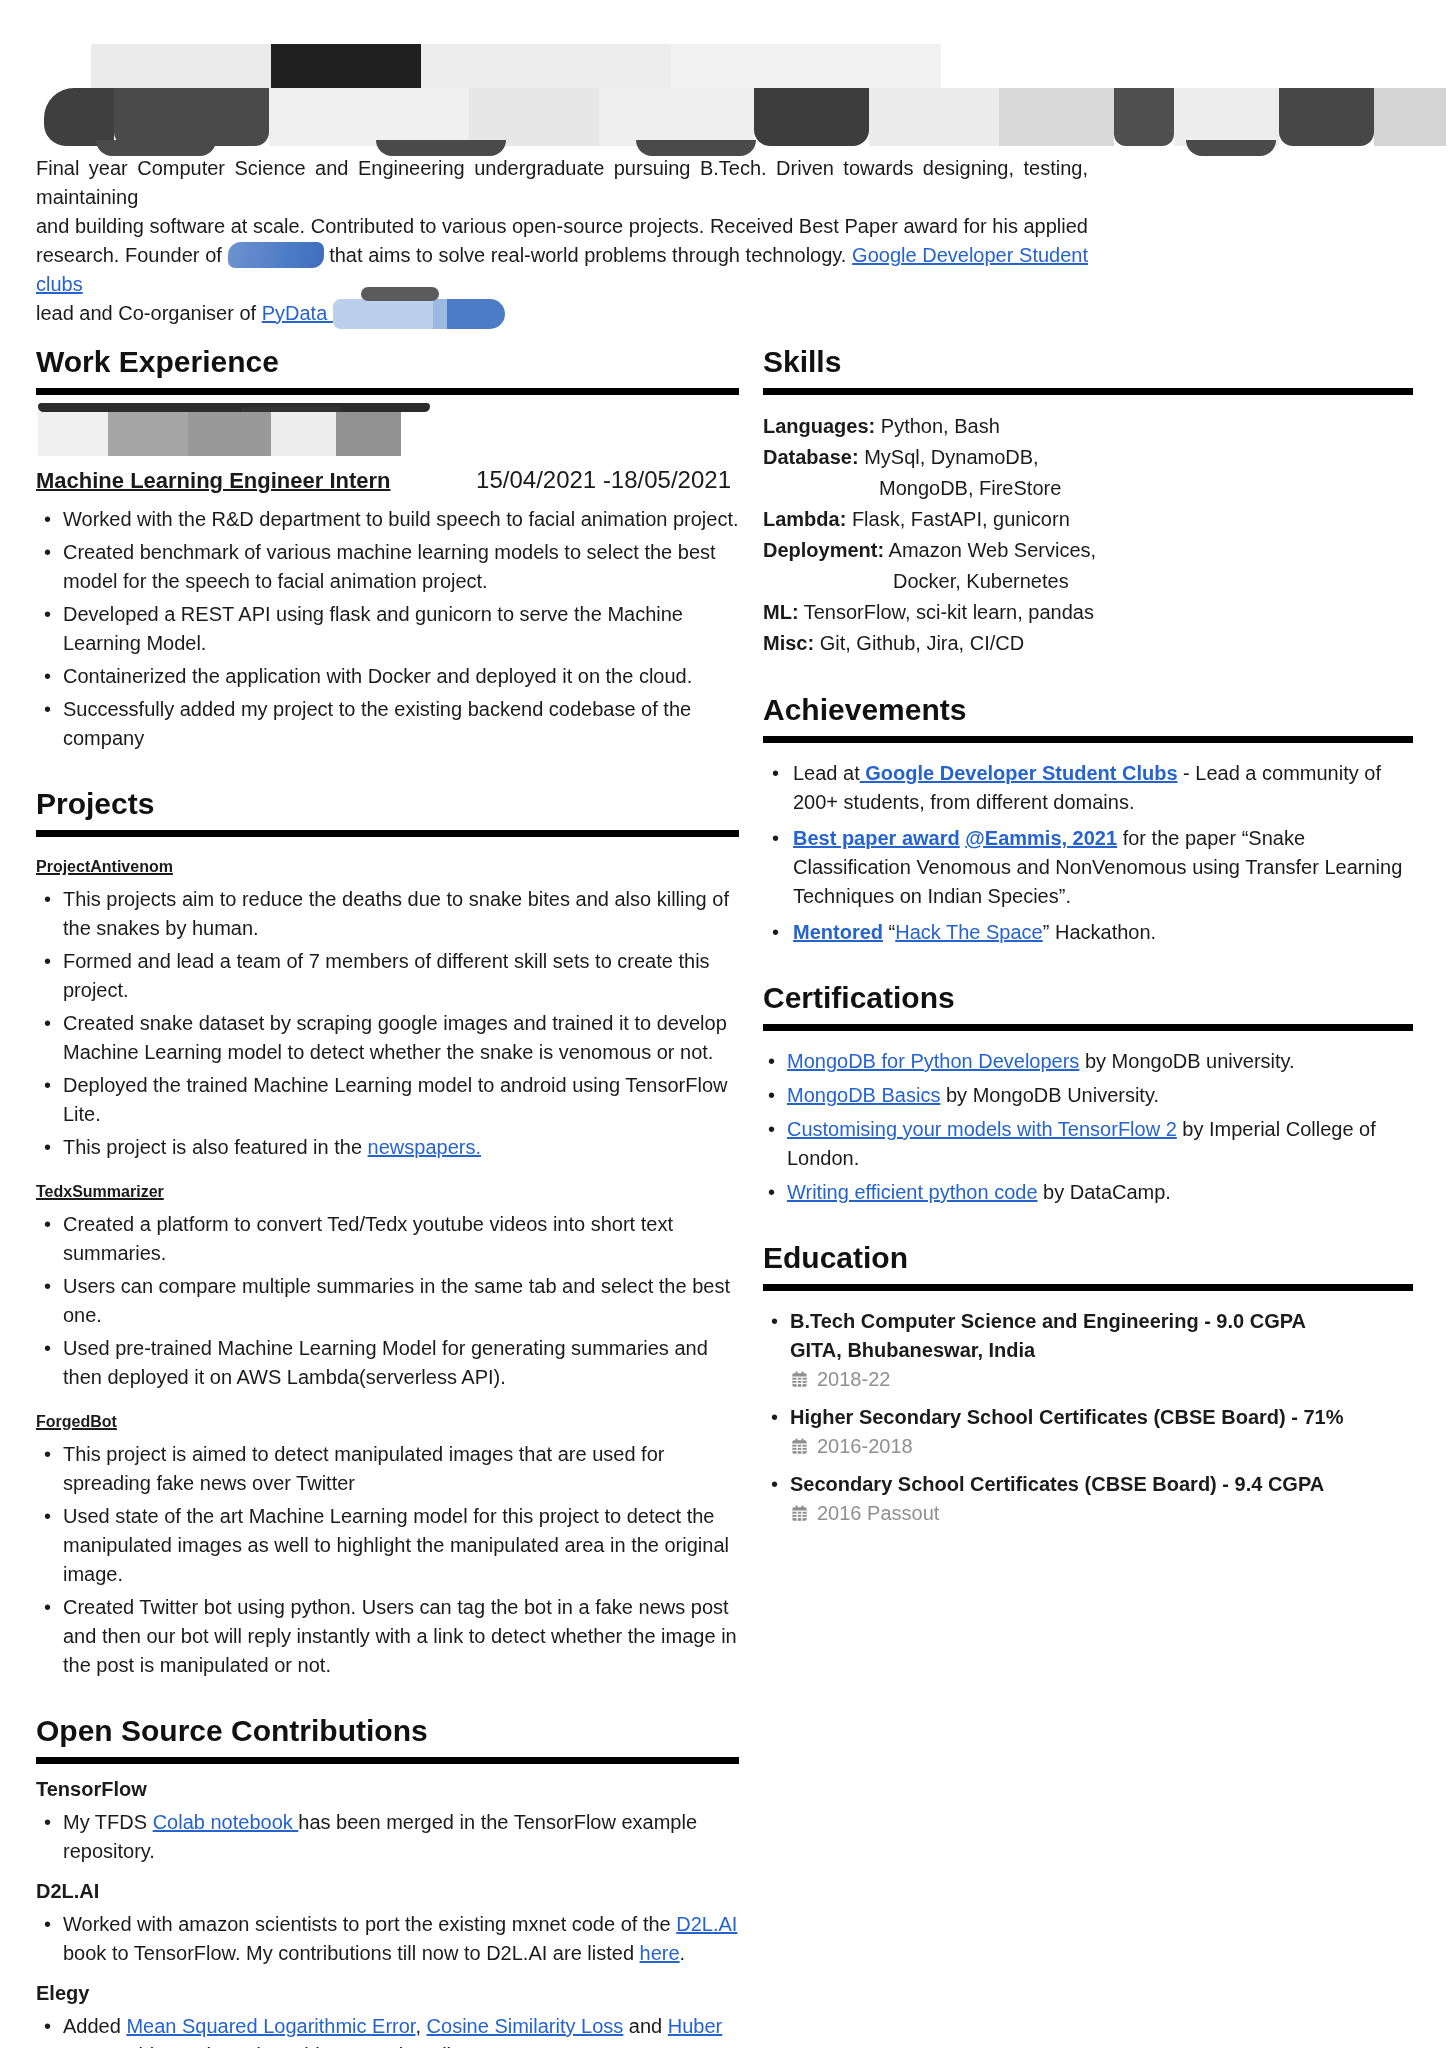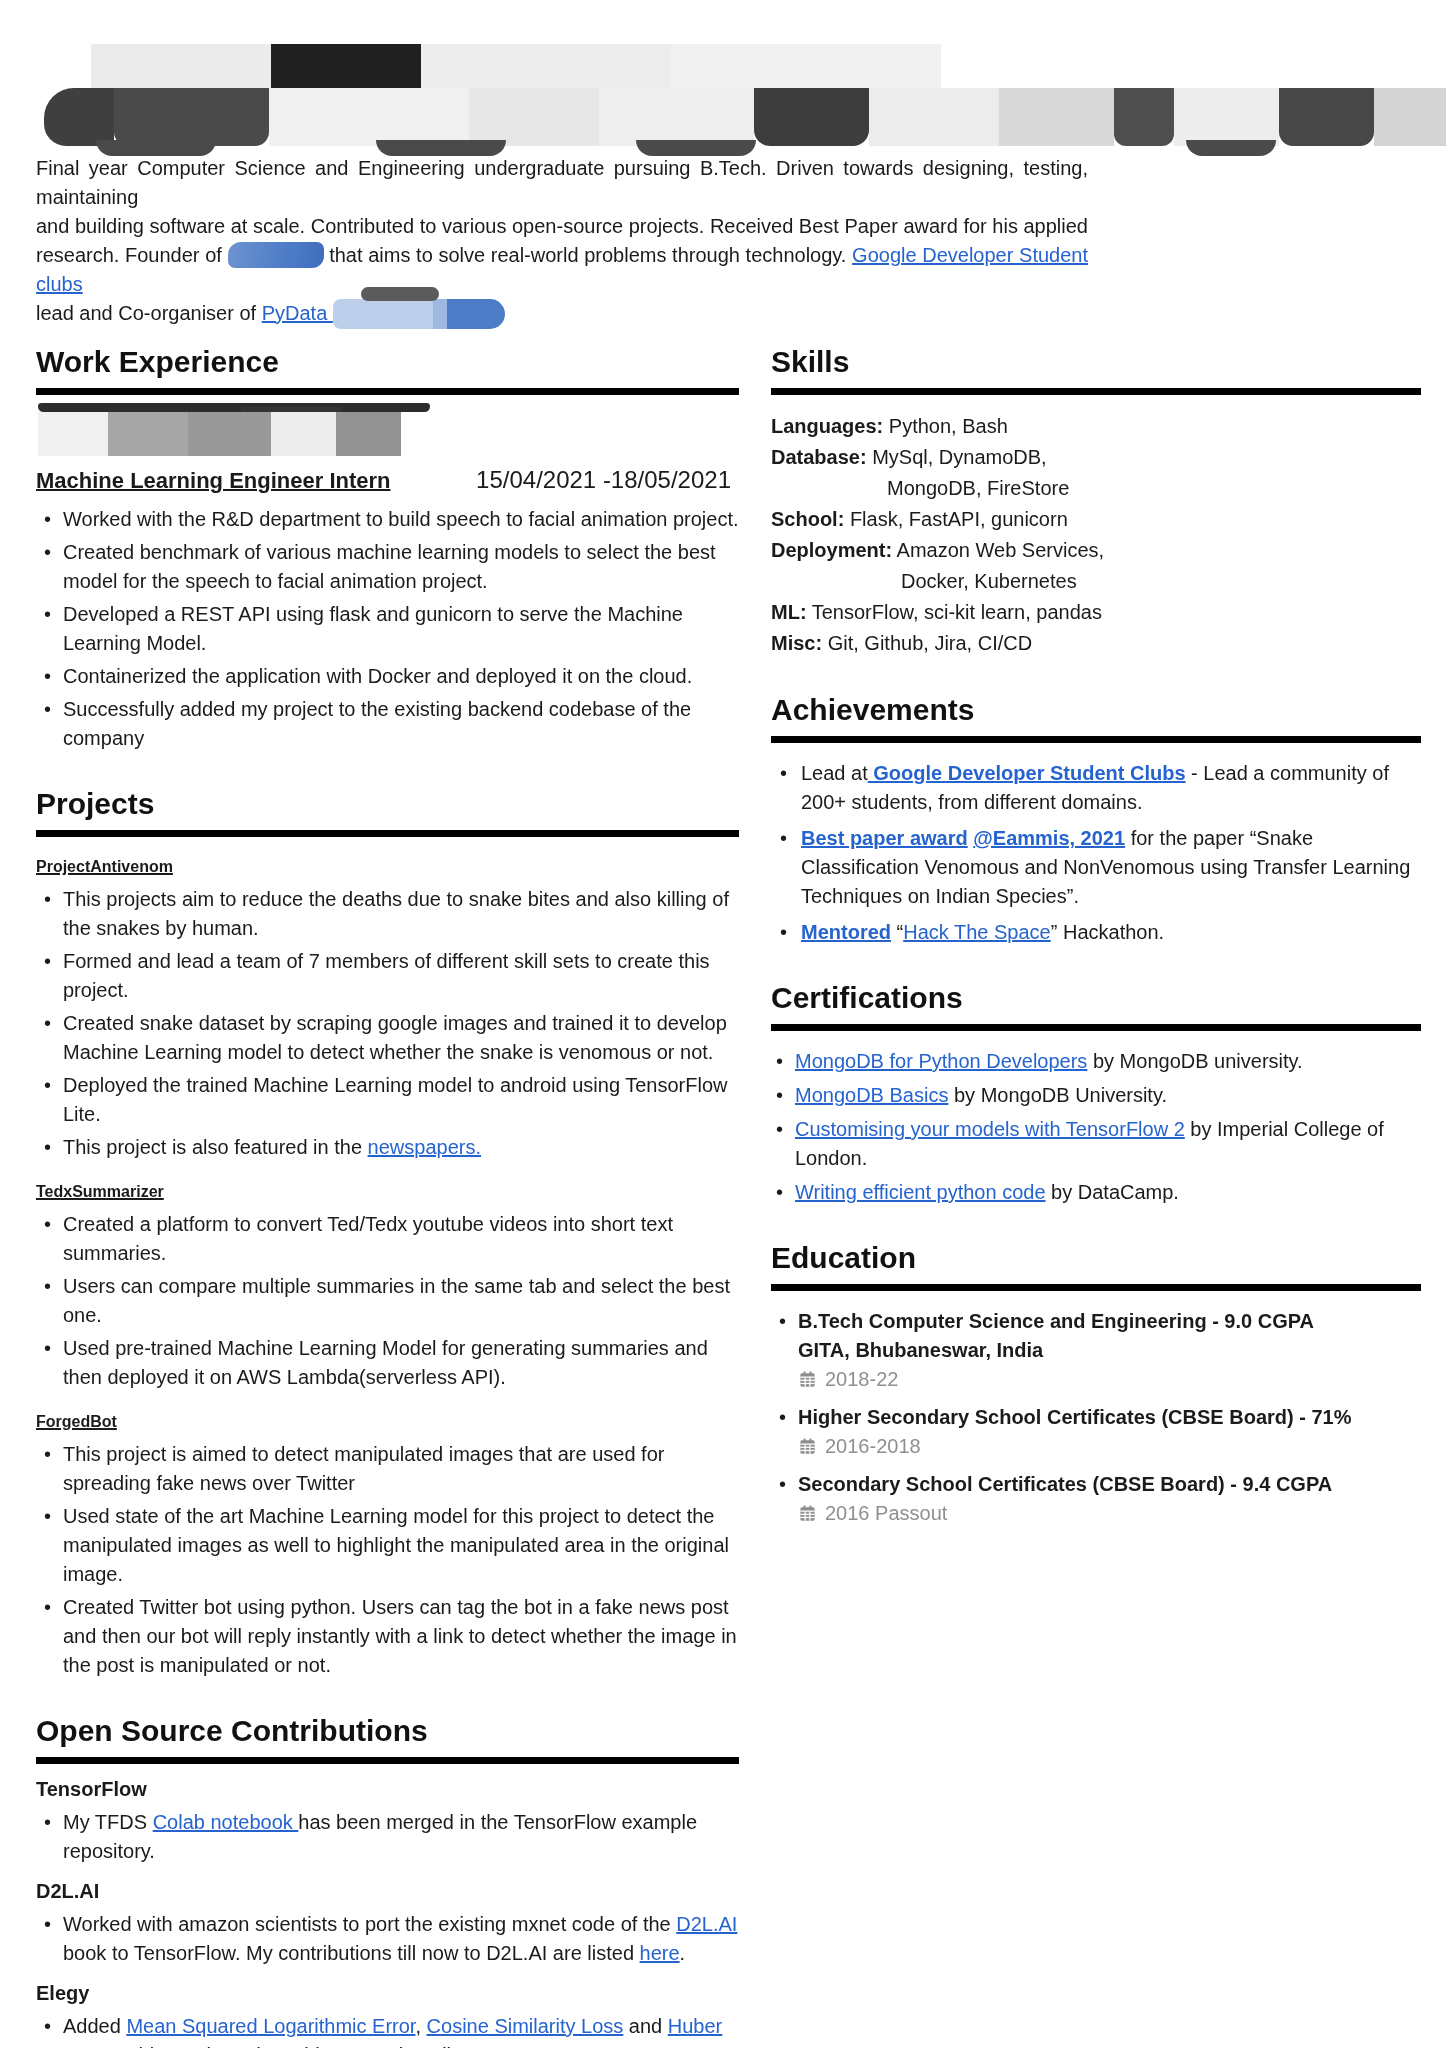--- a/index.html
+++ b/index.html
@@ -48,21 +48,21 @@
     border-radius:13px 7px 12px 7px;}
   .redact-blue2{display:inline-block;width:172px;height:30px;vertical-align:-9px;position:relative;
     background:linear-gradient(90deg,#bccfeb 0 58%,#9db9e2 58% 66%,#4d7cc7 66% 100%);
     border-radius:8px 15px 15px 8px;}
   .redact-blue2::before{content:"";position:absolute;left:28px;top:-12px;width:78px;height:14px;
     background:#5b5b5b;border-radius:8px;}
 
   
   .cols{display:flex;align-items:flex-start;}
   .col-left{width:703px;flex:none;}
-  .col-right{width:650px;flex:none;margin-left:32px;}
+  .col-right{width:650px;flex:none;margin-left:24px;}
   section{margin-bottom:34px;}
   h2{font-size:30px;line-height:34px;margin:0;font-weight:bold;color:#111;}
   .rule{height:7px;background:#000;margin:9px 0 0;}
   h3{font-size:16px;line-height:28px;margin:0 0 4px;font-weight:bold;text-decoration:underline;text-decoration-thickness:2px;}
   h4{font-size:20px;line-height:26px;margin:0 0 6px;font-weight:bold;}
 
   ul{margin:0;padding:0;list-style:none;}
   li{position:relative;padding-left:27px;margin-bottom:3px;}
   li::before{content:"•";position:absolute;left:8px;top:0;}
 
@@ -235,21 +235,21 @@
 
     <div class="col-right">
 
       <section>
         <h2>Skills</h2>
         <div class="rule"></div>
         <div class="skill-lines">
           <div class="skline"><span class="b">Languages:</span> <span>Python, Bash</span></div>
           <div class="skline"><span class="b">Database:</span> <span>MySql, DynamoDB,</span></div>
           <div class="skline ind1"><span>MongoDB, FireStore</span></div>
-          <div class="skline"><span class="b">School:</span> <span>Flask, FastAPI, gunicorn</span></div>
+          <div class="skline"><span class="b">Lambda:</span> <span>Flask, FastAPI, gunicorn</span></div>
           <div class="skline"><span class="b">Deployment:</span> <span>Amazon Web Services,</span></div>
           <div class="skline ind2"><span>Docker, Kubernetes</span></div>
           <div class="skline"><span class="b">ML:</span> <span>TensorFlow, sci-kit learn, pandas</span></div>
           <div class="skline"><span class="b">Misc:</span> <span>Git, Github, Jira, CI/CD</span></div>
         </div>
       </section>
 
       <section>
         <h2>Achievements</h2>
         <div class="rule"></div>

